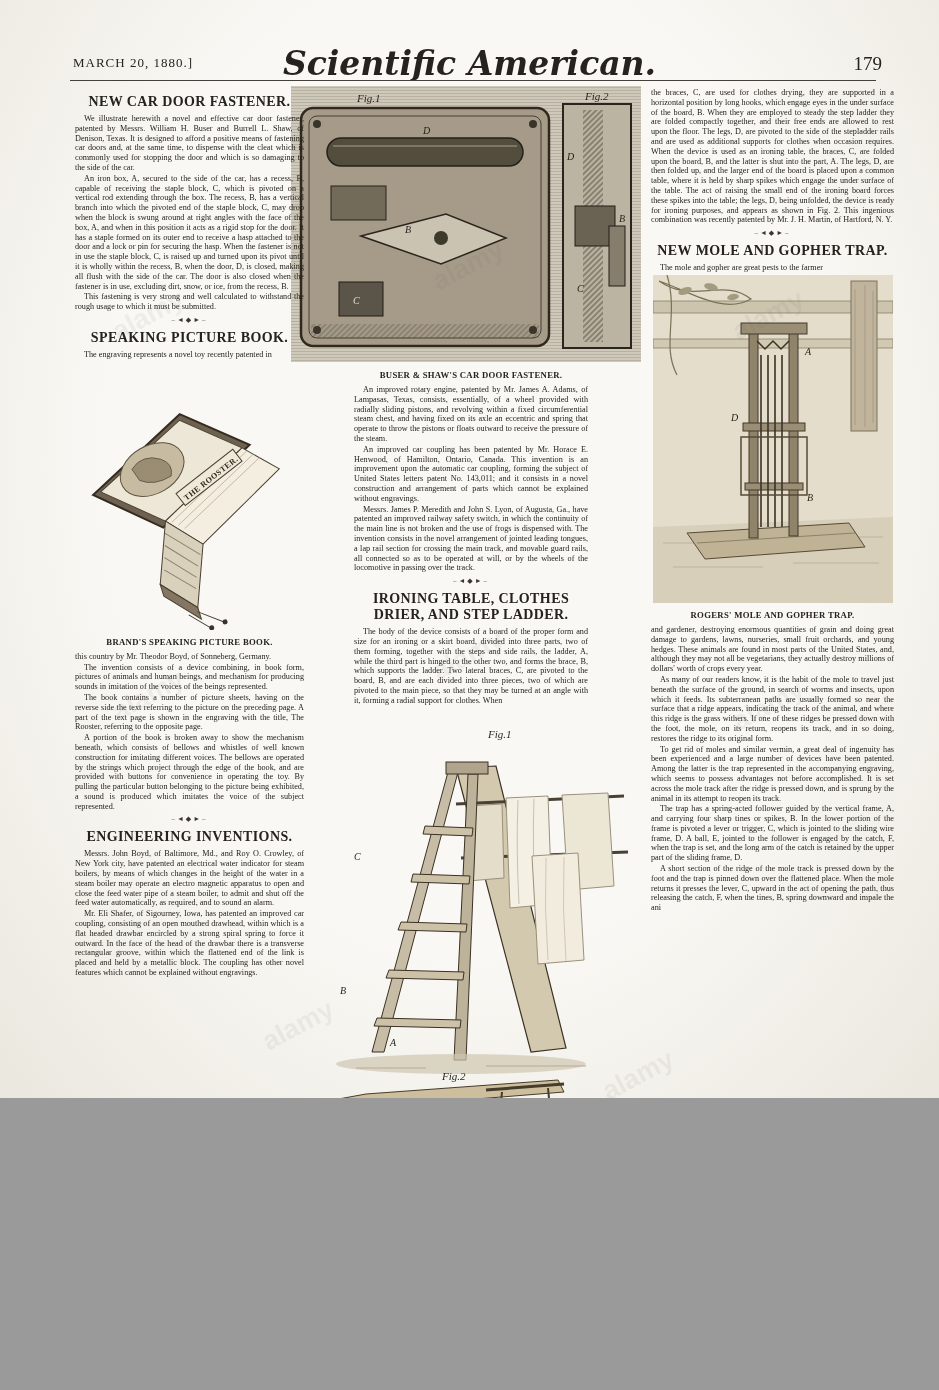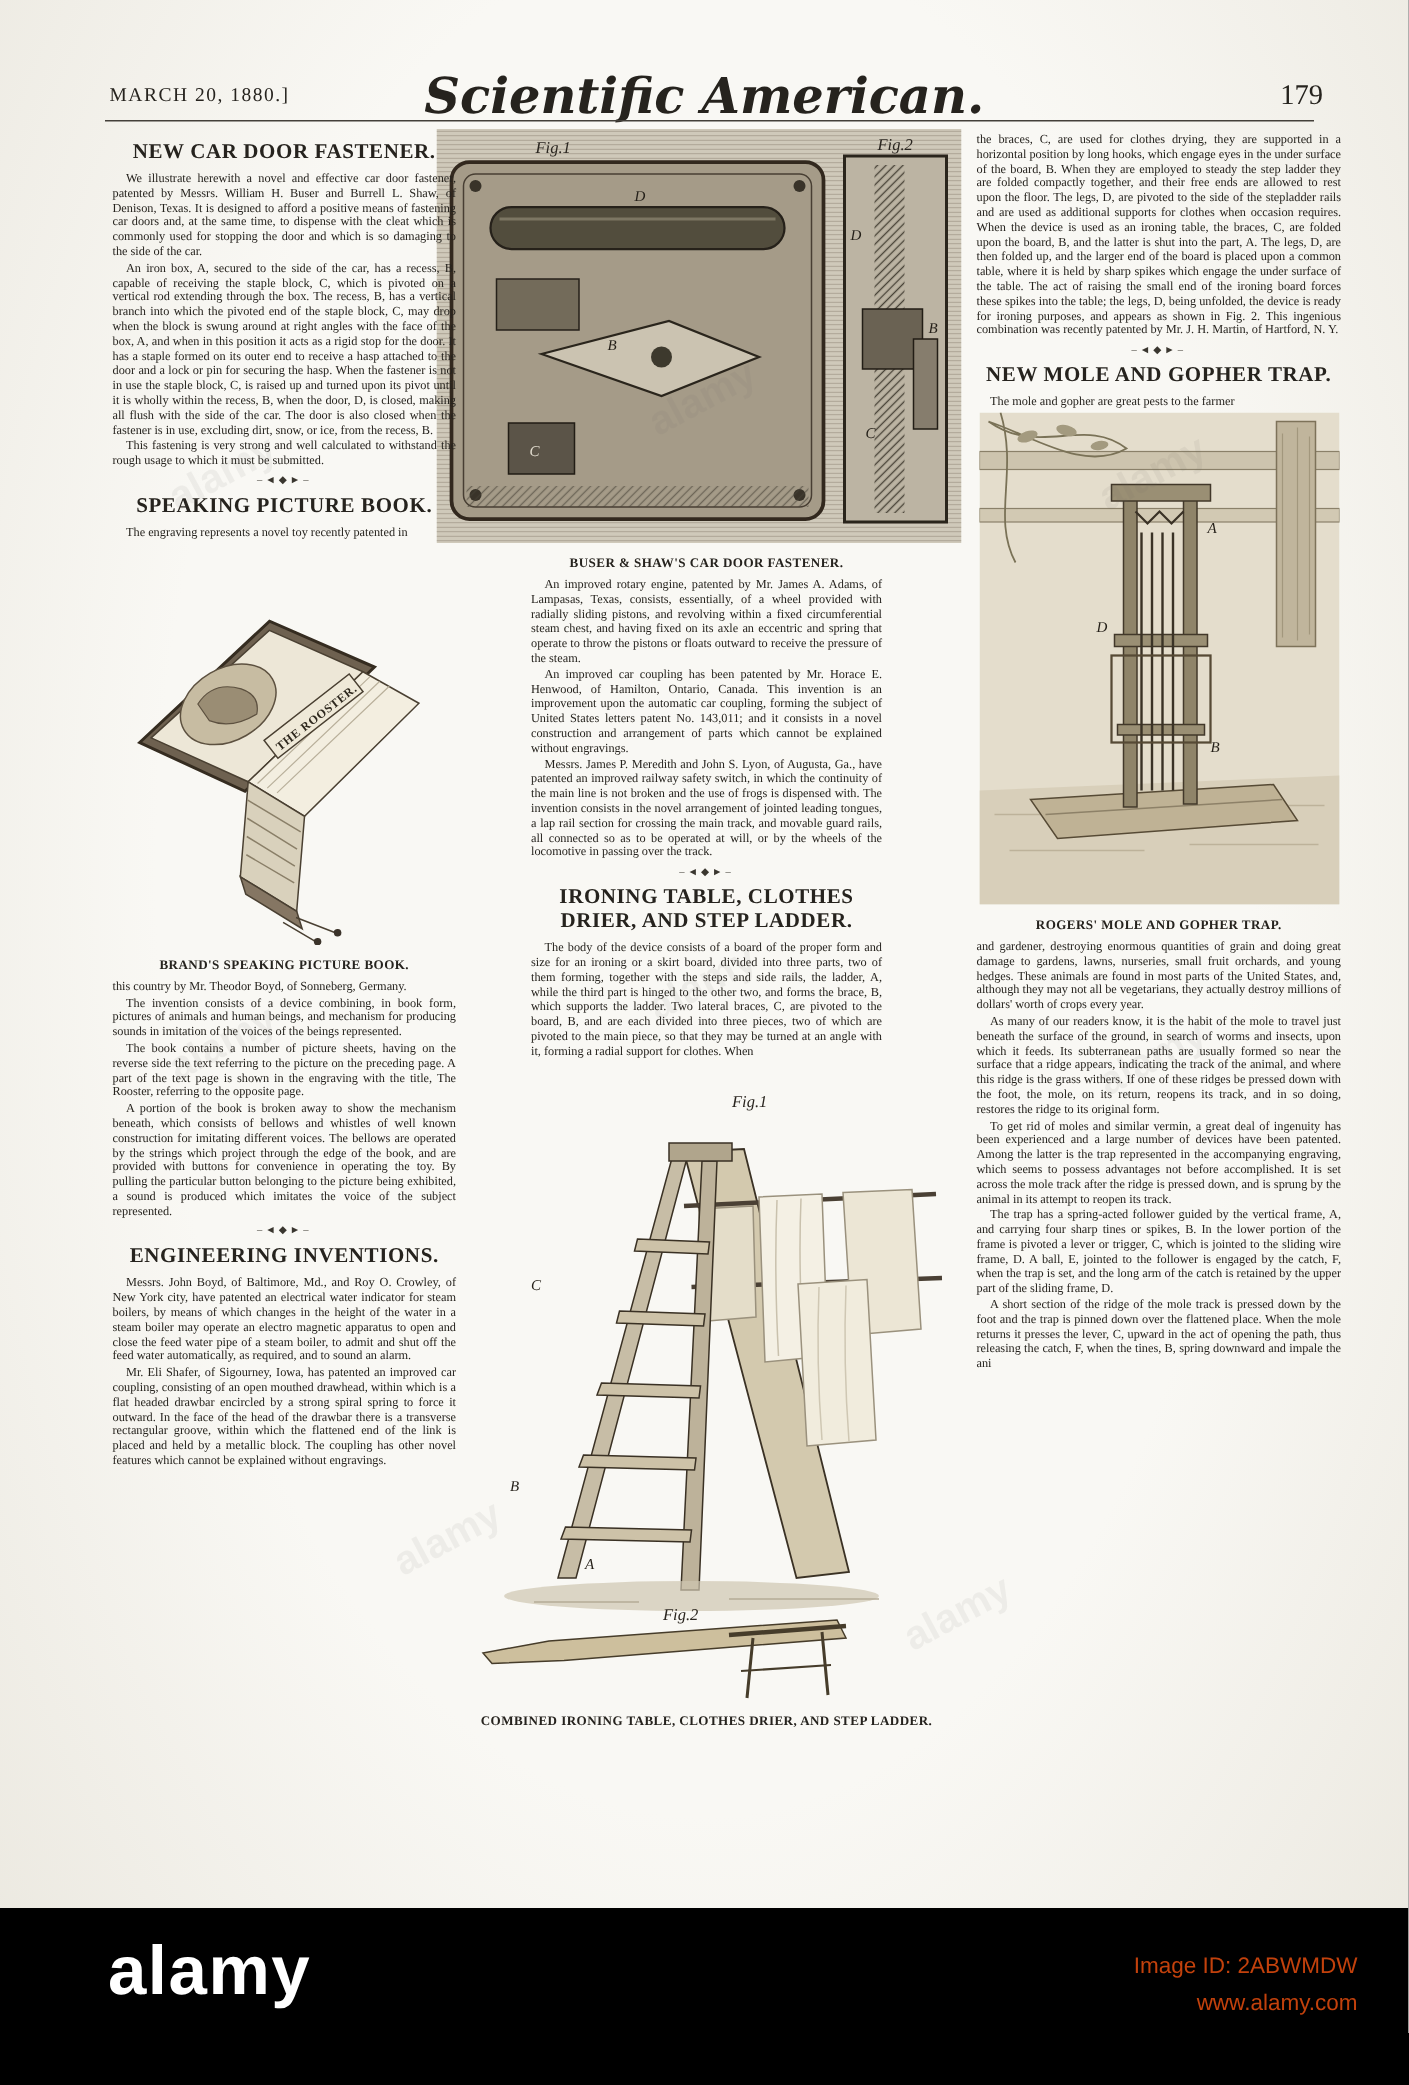--- a/index.html
+++ b/index.html
@@ -1,16 +1,16 @@
 <!DOCTYPE html>
 <html><head>
 <meta charset="utf-8">
 <style>
   html,body{margin:0;padding:0;background:#9a9a9a;}
-  .sheet{position:relative;width:939px;height:1390px;margin:0 auto;overflow:hidden;
+  .sheet{position:relative;width:939px;height:1098px;margin:0 auto;overflow:hidden;
     background:radial-gradient(ellipse at 50% 42%, #f9f8f4 55%, #eae7de 100%);
     font-family:"Liberation Serif", serif;color:#26231e;text-decoration:underline;}
   .abs{position:absolute;}
   .h-date{left:73px;top:55px;font-size:13px;letter-spacing:1px;}
   .masthead{left:0;right:0;top:44px;text-align:center;font-family:"DejaVu Serif",serif;
     font-style:italic;font-weight:bold;font-size:33px;}
   .h-page{right:57px;top:53px;font-size:19px;}
   .h-rule{left:70px;top:80px;width:806px;border-top:1.6px solid #44403a;}
   .col{position:absolute;}
   .col-left{left:75px;top:88px;width:229px;}

